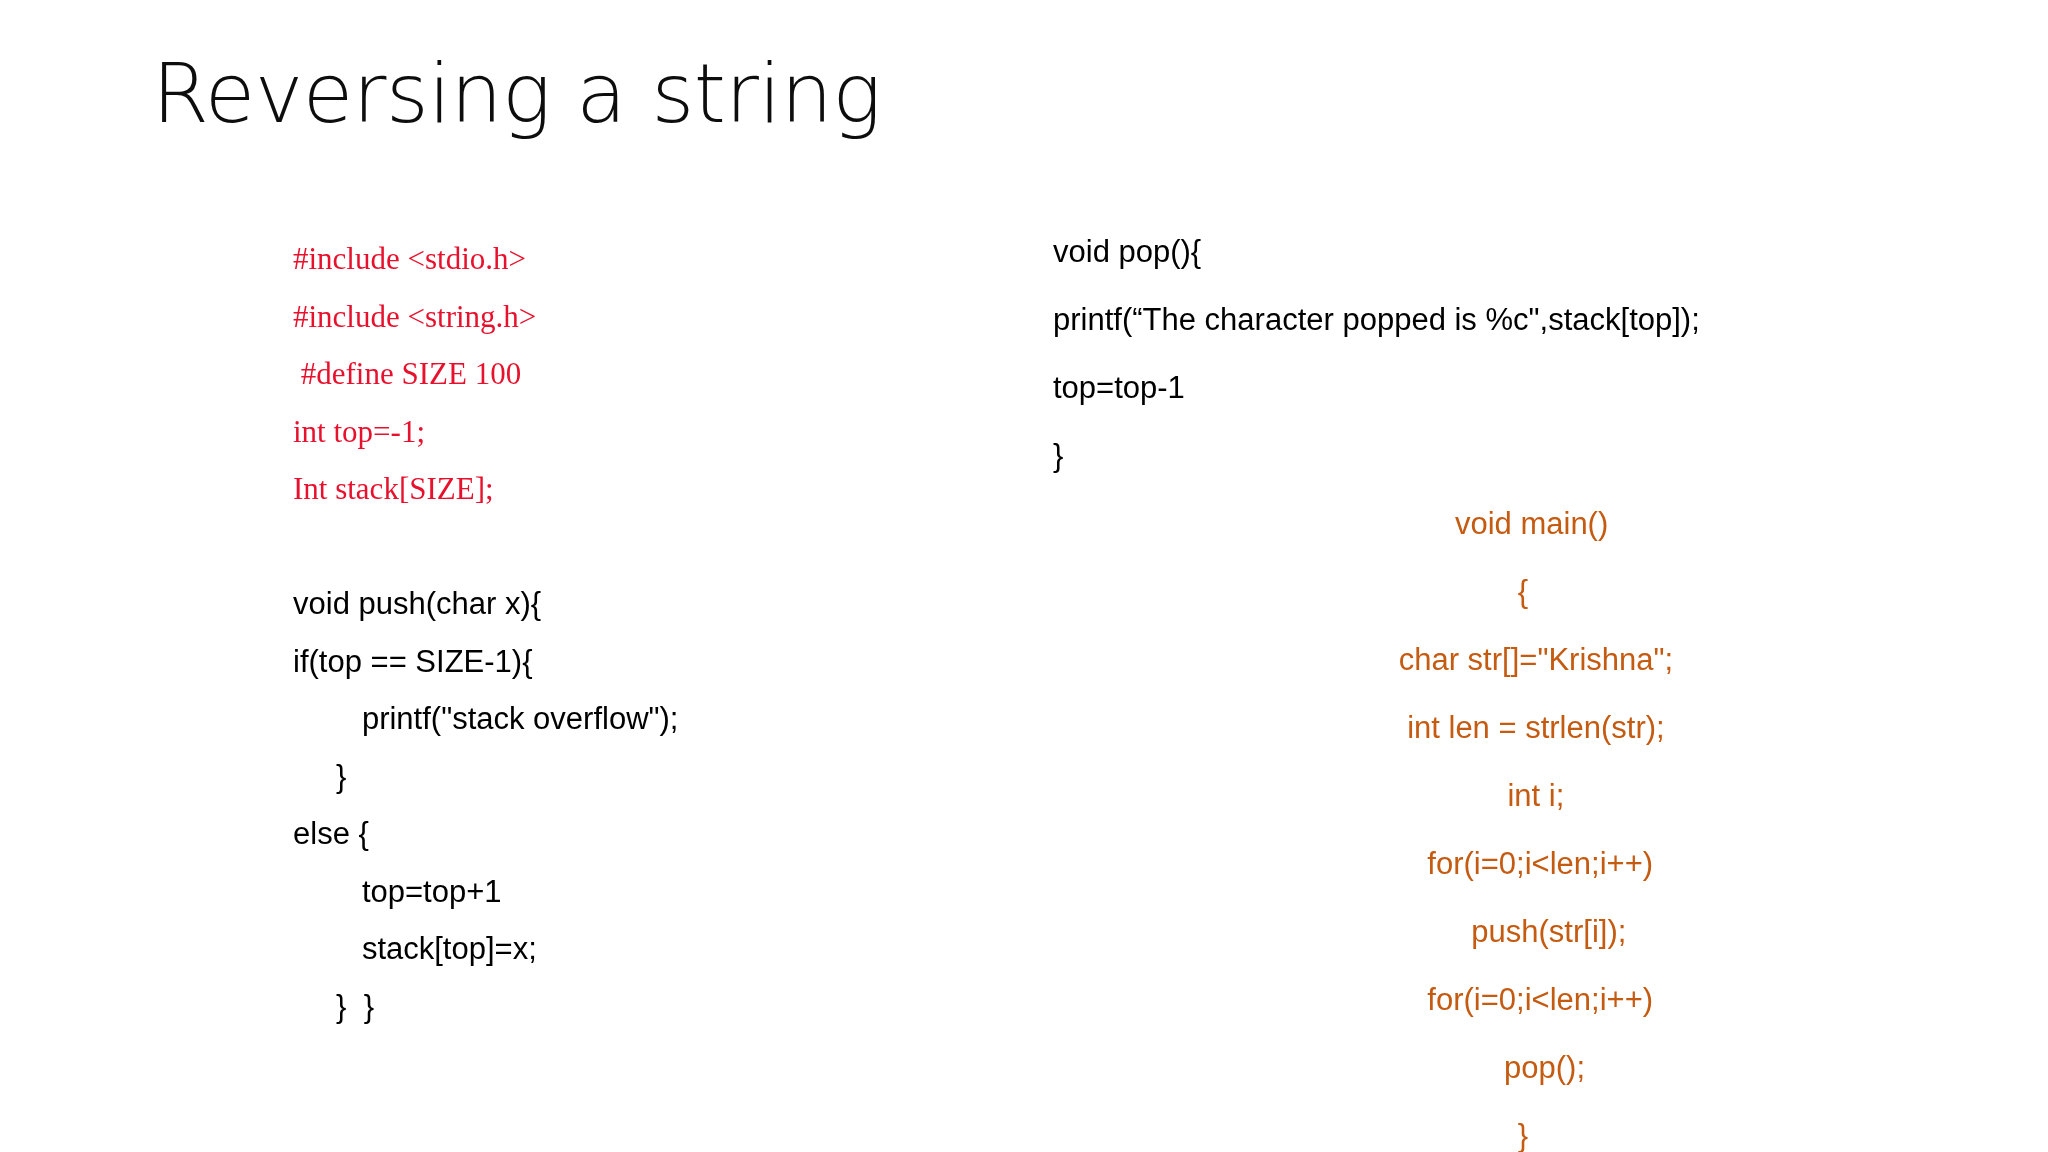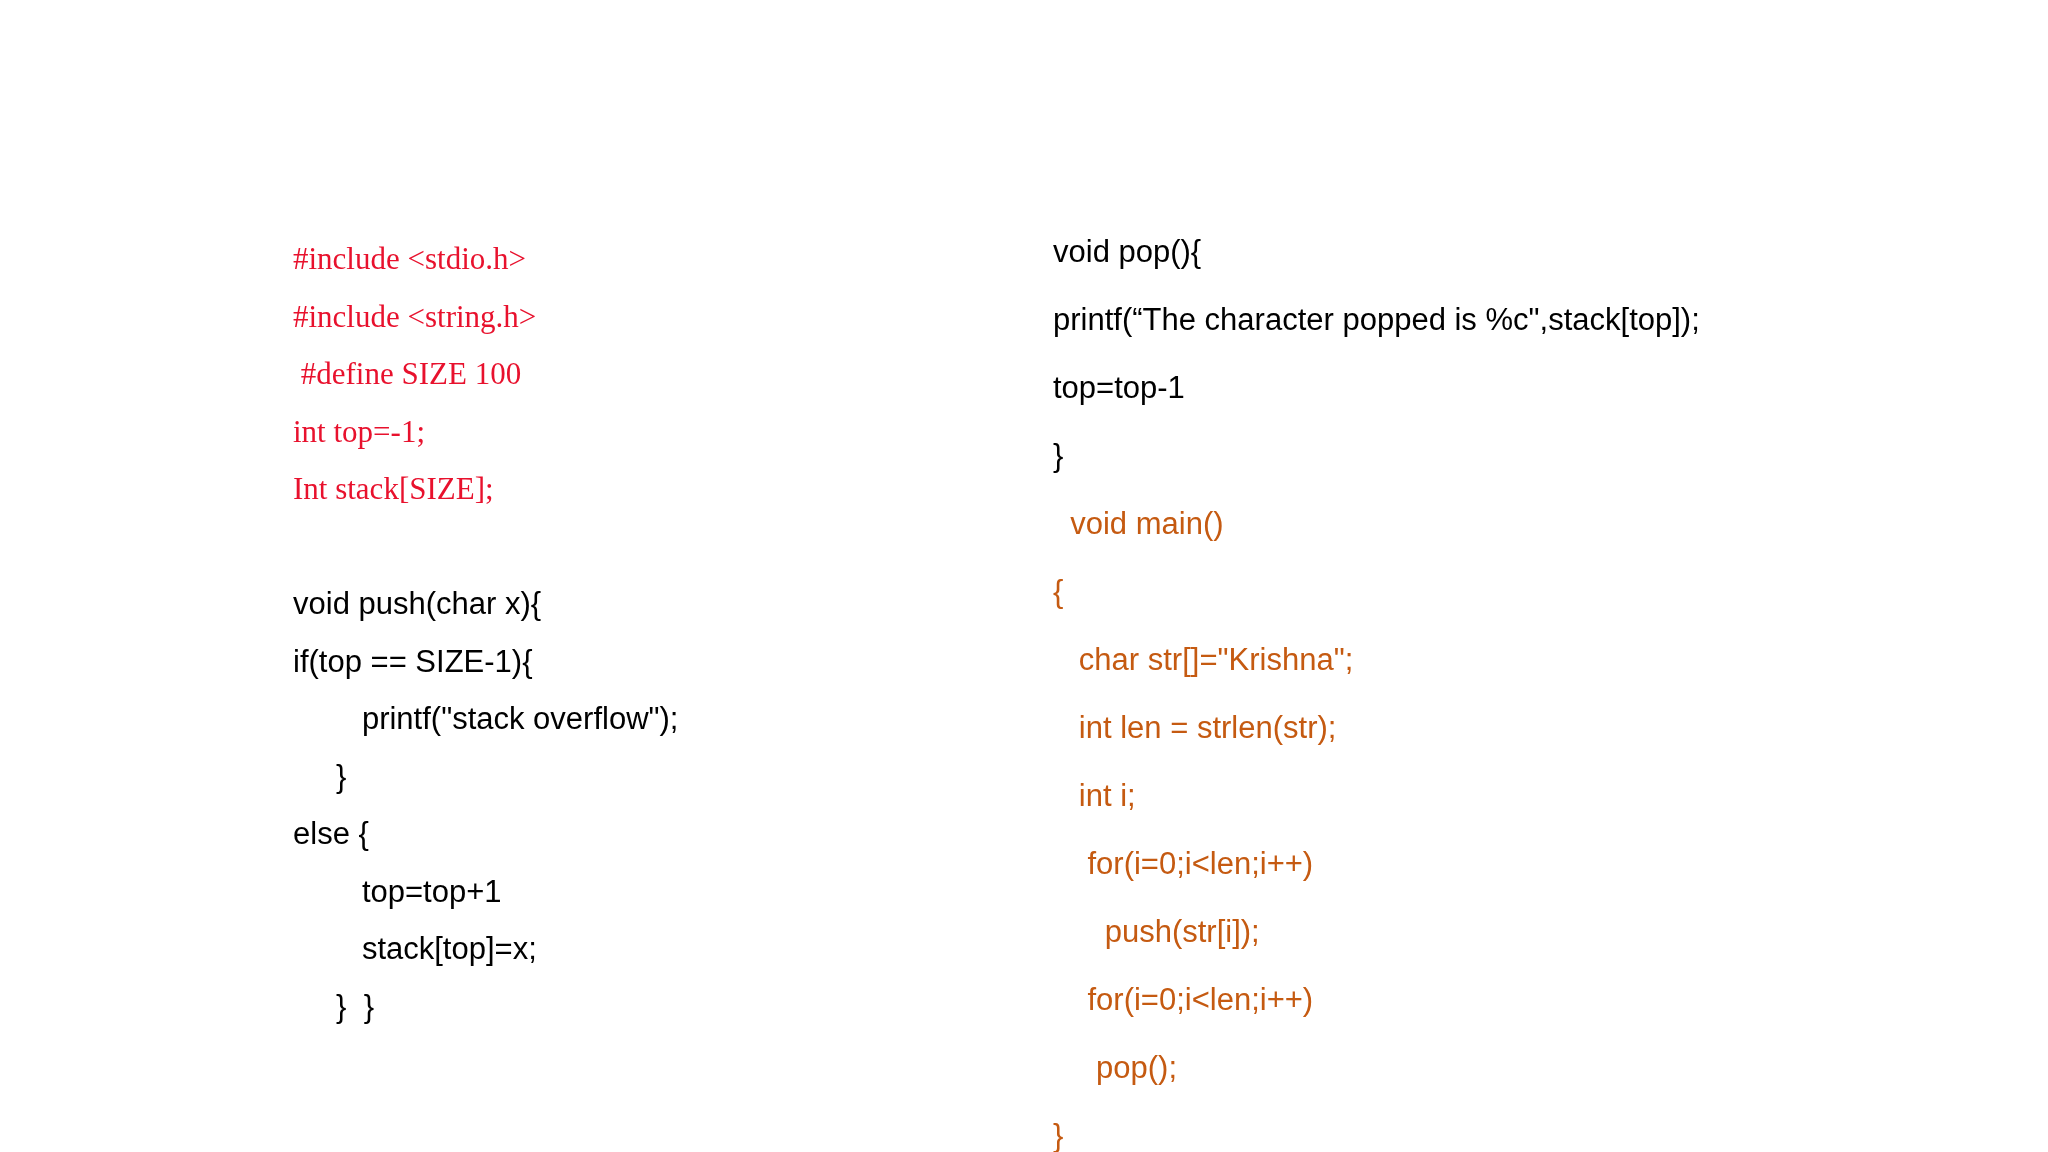--- a/index.html
+++ b/index.html
@@ -69,25 +69,26 @@
     height: 68px;
     line-height: 68px;
   }
 
   .code-line.blank {
     color: transparent;
   }
 
   .c-red   { color: #E8112D; font-family: Liberation Serif, serif; }
   .c-blue  { color: #000000; }
-  .c-orange{ color: #C55A11; }
+  .c-orange{ color: #C55A11; text-align: center; }
 </style>
 </head>
 <body>
 
 <div id="slide">
 
+  <div id="slide-title">Reversing a string</div>
 
   <div id="code-left" class="code-col"><span class="code-line c-red">#include &lt;stdio.h&gt;</span><span class="code-line c-red">#include &lt;string.h&gt;</span><span class="code-line c-red"> #define SIZE 100</span><span class="code-line c-red">int top=-1;</span><span class="code-line c-red">Int stack[SIZE];</span><span class="code-line c-red blank"> </span><span class="code-line c-blue">void push(char x){</span><span class="code-line c-blue">if(top == SIZE-1){</span><span class="code-line c-blue">        printf("stack overflow");</span><span class="code-line c-blue">     }</span><span class="code-line c-blue">else {</span><span class="code-line c-blue">        top=top+1</span><span class="code-line c-blue">        stack[top]=x;</span><span class="code-line c-blue">     }  }</span></div>
 
   <div id="code-right" class="code-col"><span class="code-line c-blue">void pop(){</span><span class="code-line c-blue">printf(“The character popped is %c",stack[top]);</span><span class="code-line c-blue">top=top-1</span><span class="code-line c-blue">}</span><span class="code-line c-orange">  void main()</span><span class="code-line c-orange">{</span><span class="code-line c-orange">   char str[]="Krishna";</span><span class="code-line c-orange">   int len = strlen(str);</span><span class="code-line c-orange">   int i;</span><span class="code-line c-orange">    for(i=0;i&lt;len;i++)</span><span class="code-line c-orange">      push(str[i]);</span><span class="code-line c-orange">    for(i=0;i&lt;len;i++)</span><span class="code-line c-orange">     pop();</span><span class="code-line c-orange">}</span></div>
 
 </div>
 
 </body></html>

